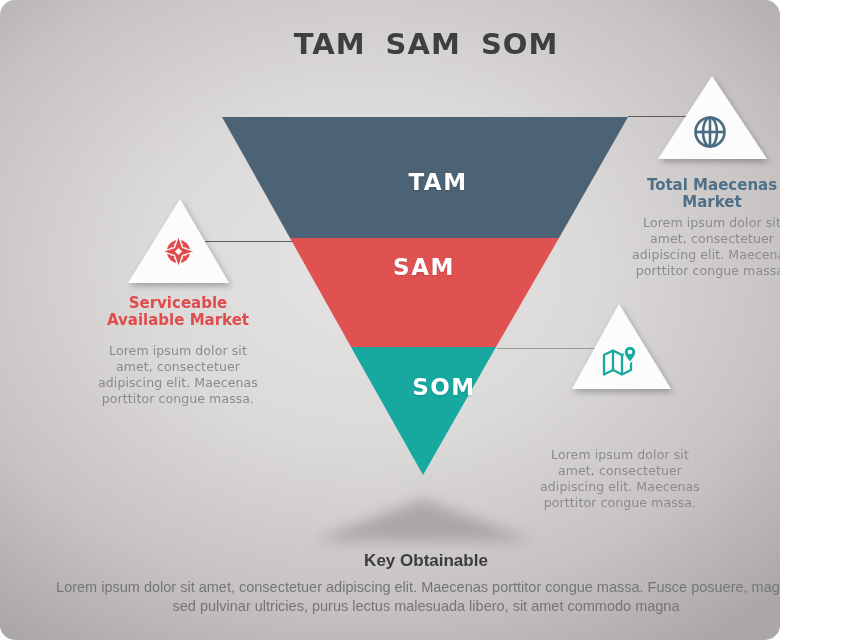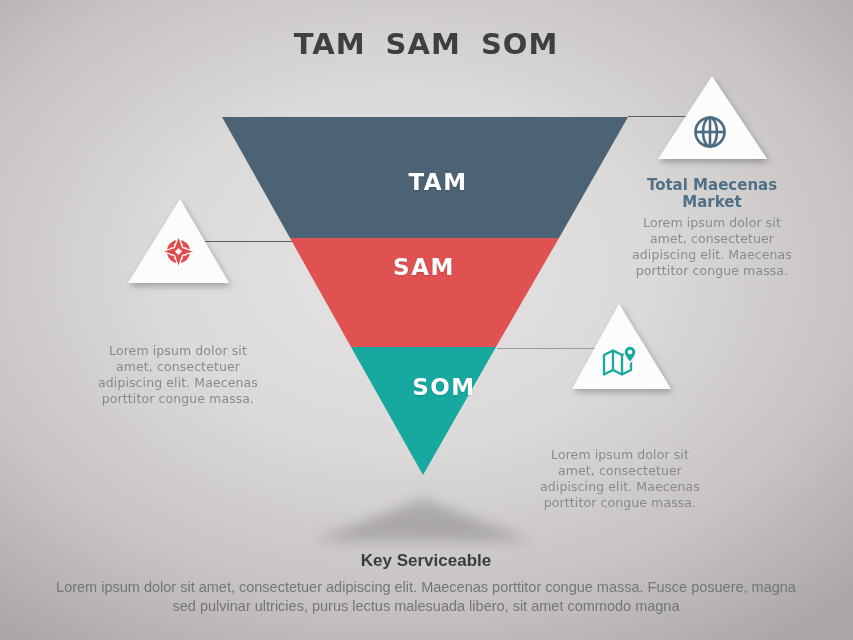--- a/index.html
+++ b/index.html
@@ -1,21 +1,22 @@
 <!DOCTYPE html>
 <html><head>
 <meta charset="utf-8">
 <style>
   html,body{margin:0;padding:0;}
   .stage{
     position:relative;
-    width:853px;height:640px;
+    width:780px;height:640px;
     overflow:hidden;
     background:radial-gradient(ellipse 75% 72% at 47% 42%, #e5e3e3 0%, #dcd9d9 38%, #c7c3c3 72%, #aba7a7 100%);
     font-family:"DejaVu Sans","Liberation Sans",sans-serif;
+    border-radius:15px;
   }
   .abs{position:absolute;}
   .centered{transform:translateX(-50%);text-align:center;}
   .page-title{
     left:426px;top:27px;
     font-size:29px;font-weight:700;color:#3f3f3f;
     letter-spacing:1px;word-spacing:9px;white-space:nowrap;
   }
   .seg-label{
     font-size:23px;font-weight:700;color:#ffffff;
@@ -102,20 +103,21 @@
 
   <div class="abs centered page-title">TAM SAM SOM</div>
 
   <div class="abs centered seg-label" style="left:438px;top:169px">TAM</div>
   <div class="abs centered seg-label" style="left:424px;top:254px">SAM</div>
   <div class="abs centered seg-label" style="left:444px;top:374px">SOM</div>
 
   <div class="abs centered callout-heading tam" style="left:712px;top:177px">Total Maecenas Market</div>
   <div class="abs centered callout-body" style="left:712px;top:215px">Lorem ipsum dolor sit amet, consectetuer adipiscing elit. Maecenas porttitor congue massa.</div>
 
+  <div class="abs centered callout-heading sam" style="left:178px;top:295px">Serviceable Available Market</div>
   <div class="abs centered callout-body" style="left:178px;top:343px">Lorem ipsum dolor sit amet, consectetuer adipiscing elit. Maecenas porttitor congue massa.</div>
 
   <div class="abs centered callout-body" style="left:620px;top:447px">Lorem ipsum dolor sit amet, consectetuer adipiscing elit. Maecenas porttitor congue massa.</div>
 
-  <div class="abs centered kh-heading">Key Serviceable</div>
+  <div class="abs centered kh-heading">Key Obtainable</div>
   <div class="abs centered kh-body">Lorem ipsum dolor sit amet, consectetuer adipiscing elit. Maecenas porttitor congue massa. Fusce posuere, magna sed pulvinar ultricies, purus lectus malesuada libero, sit amet commodo magna</div>
 
 </div>
 
 </body></html>

